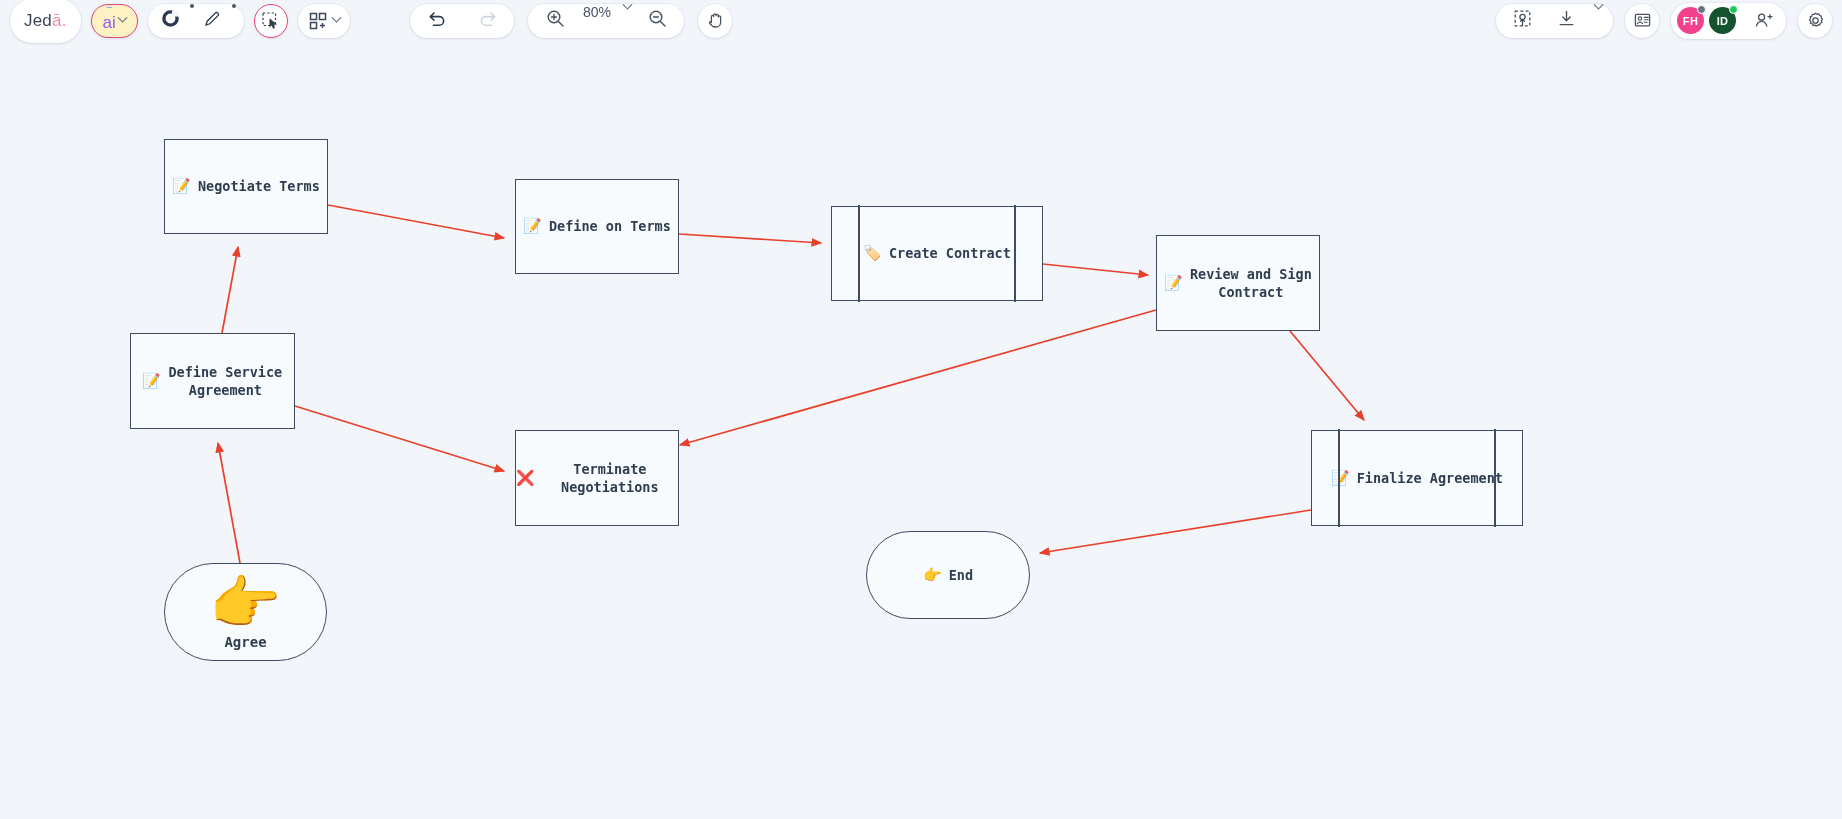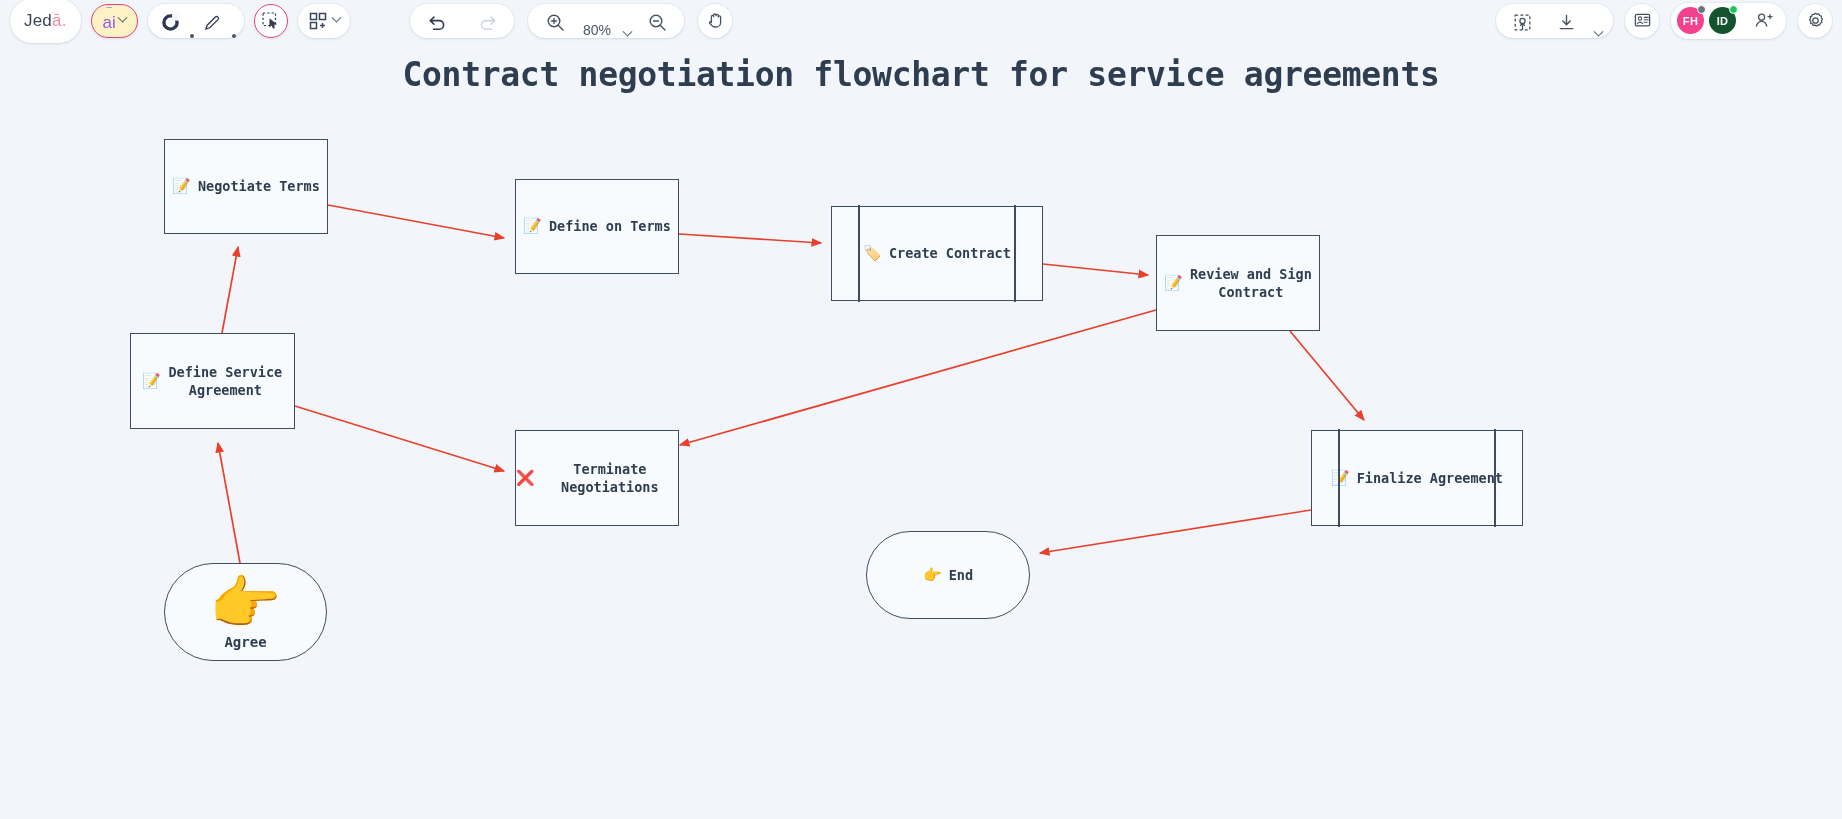--- a/index.html
+++ b/index.html
@@ -50,21 +50,21 @@
     height: 34px;
     padding: 0 11px;
     display: flex; align-items: center; gap: 3px;
     box-shadow: 0 1px 3px rgba(30,40,70,.10);
   }
   .ai-btn .ai-txt { font-size: 17px; color: #8b5cf6; line-height: 1; }
   .ai-btn .ai-txt .bar { display: block; font-size: 9px; line-height: 3px; text-align: center; }
   .chev { display: inline-block; width: 9px; height: 9px; border-right: 1.6px solid #555f6d; border-bottom: 1.6px solid #555f6d; transform: rotate(45deg) translate(-2px,-2px); }
   .chev.sm { width: 7px; height: 7px; border-width: 1.4px; }
 
-  .tool-group { padding: 0 8px; gap: 4px; display: flex; align-items: flex-end; }
+  .tool-group { padding: 0 8px; gap: 4px; display: flex; align-items: flex-start; }
   .tool-ico { width: 30px; height: 30px; display: flex; align-items: center; justify-content: center; border-radius: 50%; }
   .tool-dot { width: 4px; height: 4px; border-radius: 50%; background: #4a5565; }
 
   .sel-btn {
     width: 34px; height: 34px; border-radius: 50%;
     background: #fff;
     border: 1.6px solid #e8447a;
     display: flex; align-items: center; justify-content: center;
     box-shadow: 0 1px 3px rgba(30,40,70,.10);
   }
@@ -102,21 +102,20 @@
   .sub-l { left: 26px; } .sub-r { right: 26px; }
 
   .start-emo { font-size: 58px; line-height: 1; margin-bottom: 2px; }
   .start-txt { font-family: "DejaVu Sans Mono","Liberation Mono",monospace; font-size: 14px; font-weight: 700; color: #2e3d50; }
 </style>
 </head>
 <body>
 
 <div class="canvas">
 
-  <div class="title">Contract negotiation flowchart for service agreements</div>
 
   <svg class="edges">
     <defs>
       <marker id="ah" markerWidth="7" markerHeight="7" refX="5.6" refY="3" orient="auto">
         <path d="M0,0.4 L6.4,3 L0,5.6 z" fill="#e8402a"></path>
       </marker>
     </defs>
     <g id="edge-group" fill="none" stroke="#e8402a" stroke-width="1.7" marker-end="url(#ah)">
         <path d="M 240 563 L 218 443"></path>
         <path d="M 222 333 L 238 247"></path>

